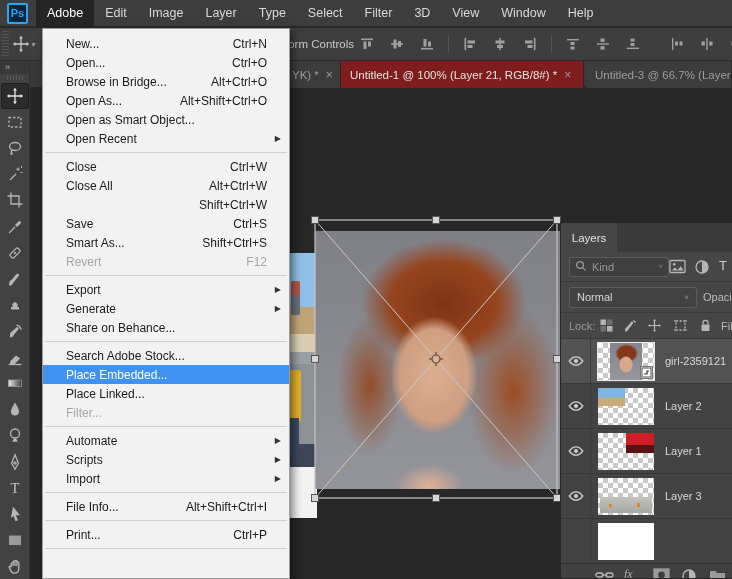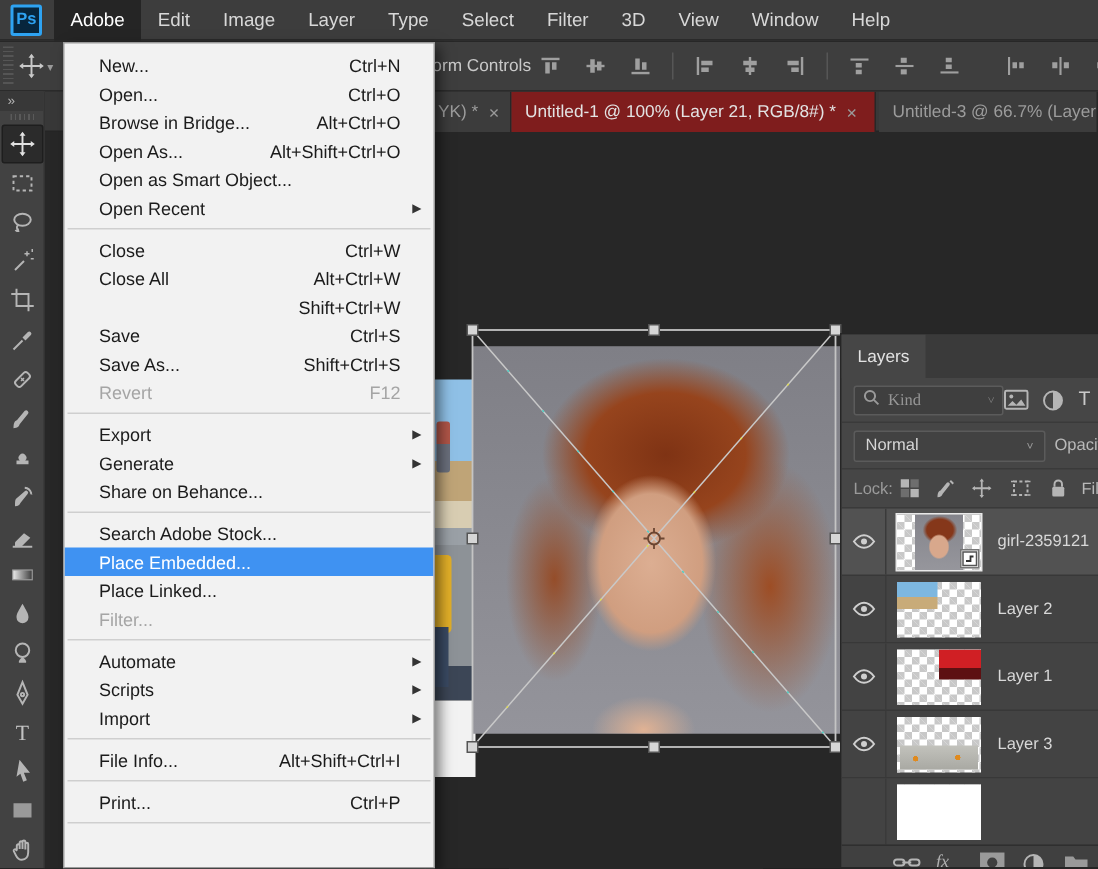--- a/index.html
+++ b/index.html
@@ -83,21 +83,21 @@
   .fm-sep div { width:100%; height:1px; background:#cfcfcf; }
   
   #layers-panel { position:absolute; left:560px; top:222px; width:172px; height:357px;
     background:#464646; border:1px solid #262626; border-right:none; z-index:5; font-size:11px; overflow:hidden; }
   #lp-tabs { height:29px; background:#3a3a3a; display:flex; }
   #lp-tab-layers { width:56px; height:29px; background:#464646; color:#e2e2e2;
     display:flex; align-items:center; justify-content:center; font-size:11.5px;text-align:right; }
   #lp-filter { height:30px; display:flex; align-items:center; border-bottom:1px solid #3a3a3a; position:relative; }
   #lp-kind { position:absolute; left:8px; width:100px; height:20px; background:#3f3f3f;
     border:1px solid #5b5b5b; border-radius:2px; display:flex; align-items:center; gap:5px;
-    padding:0 5px; color:#969696;font-family:Liberation Serif, serif; }
+    padding:0 5px; color:#969696; }
   #lp-kind .chev { margin-left:auto; color:#8a8a8a; font-size:8px; }
   .lp-ficon { position:absolute; top:7px; }
   #lp-blend { height:31px; display:flex; align-items:center; position:relative; border-bottom:1px solid #3a3a3a; }
   #lp-normal { position:absolute; left:8px; width:128px; height:21px; background:#424242;
     border:1px solid #5b5b5b; border-radius:2px; display:flex; align-items:center; padding:0 7px; color:#d6d6d6; }
   #lp-normal .chev { margin-left:auto; color:#9a9a9a; font-size:8px; }
   #lp-opacity { position:absolute; left:142px; color:#b9b9b9; }
   #lp-lock { height:26px; display:flex; align-items:center; position:relative; border-bottom:1px solid #3a3a3a; color:#9a9a9a; }
   #lp-lock-label { position:absolute; left:8px; }
   .lock-icon { position:absolute; top:5px; }
@@ -615,21 +615,21 @@
       <div class="fm-item">
         <span class="fm-shortcut">Shift+Ctrl+W</span>
         <span class="fm-arrow"></span>
       </div>
       <div class="fm-item">
         <span class="fm-label">Save</span>
         <span class="fm-shortcut">Ctrl+S</span>
         <span class="fm-arrow"></span>
       </div>
       <div class="fm-item">
-        <span class="fm-label">Save As...</span>
+        <span class="fm-label">Smart As...</span>
         <span class="fm-shortcut">Shift+Ctrl+S</span>
         <span class="fm-arrow"></span>
       </div>
       <div class="fm-item disabled">
         <span class="fm-label">Revert</span>
         <span class="fm-shortcut">F12</span>
         <span class="fm-arrow"></span>
       </div>
       <div class="fm-sep">
         <div></div>

